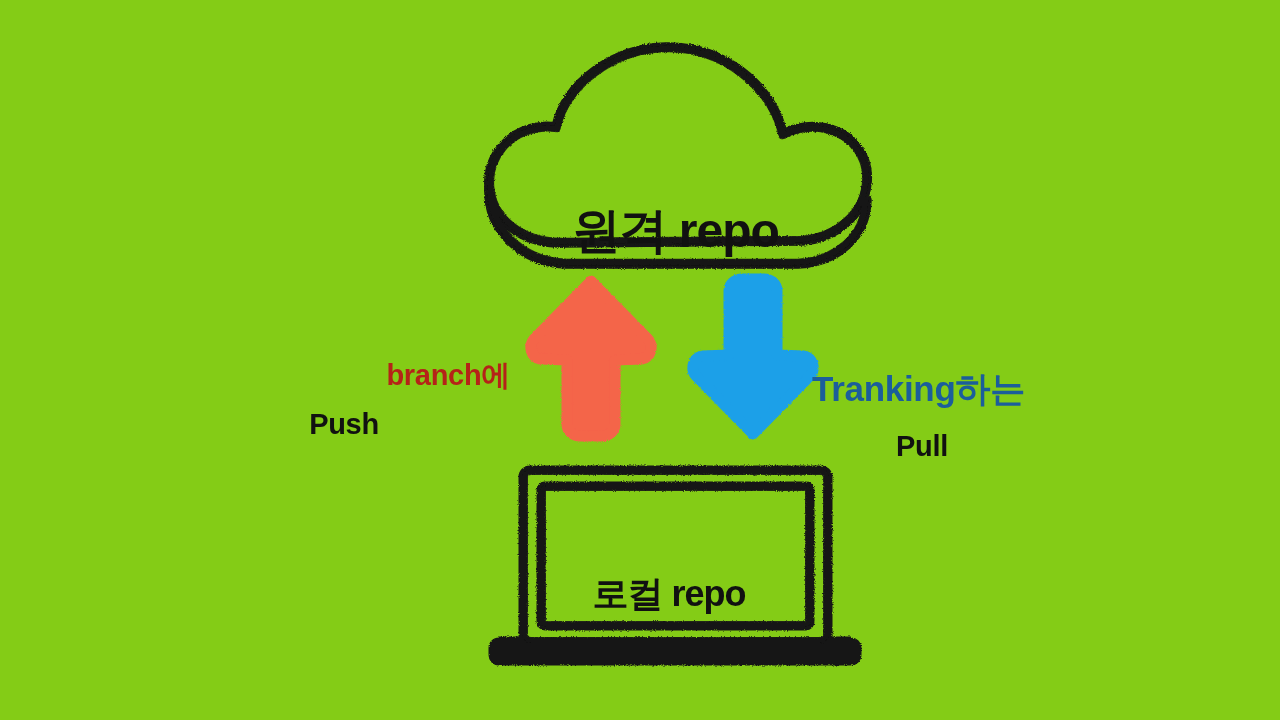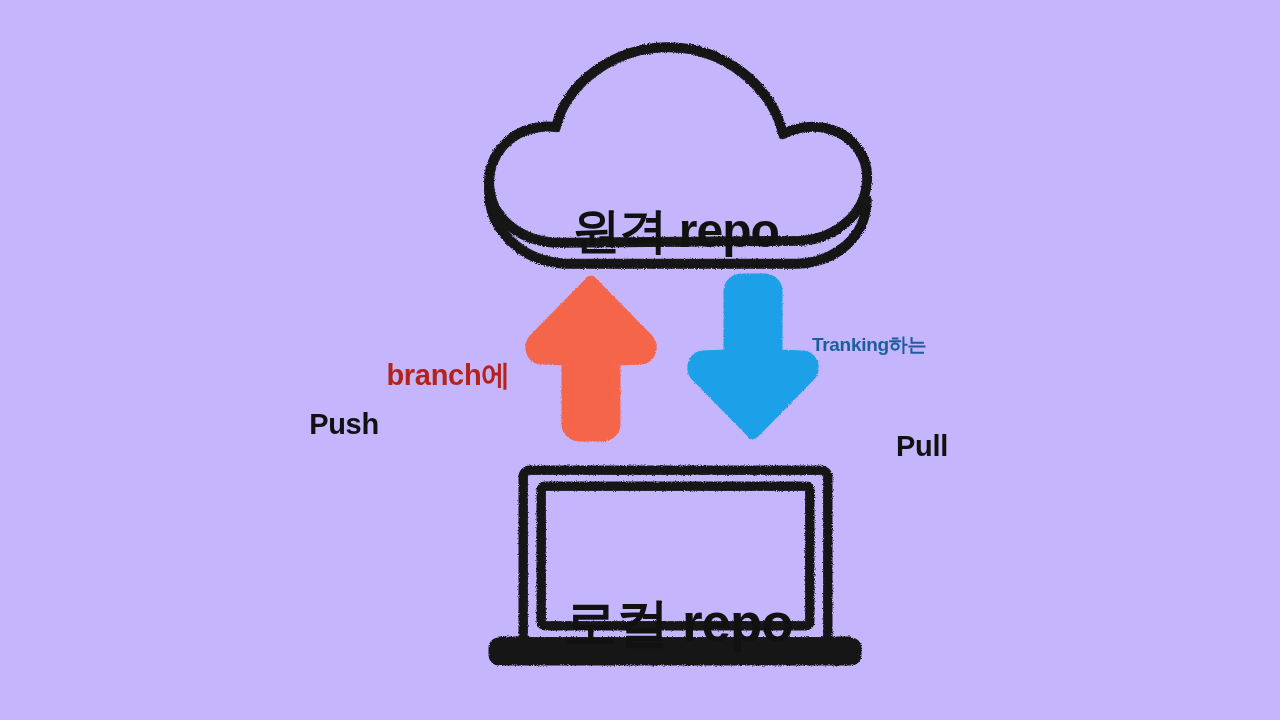--- a/index.html
+++ b/index.html
@@ -48,21 +48,21 @@
   #remote-repo-label .inner {
     position: relative;
     left: 11px;
   }
 
   #local-repo-label {
     left: 0;
     top: 534px;
     width: 1280px;
     text-align: center;
-    font-size: 53px;
+    font-size: 36px;
     color: #111111;
     letter-spacing: -1px;
   }
   #local-repo-label .inner {
     position: relative;
     left: 11px;
   }
 
   #push-block {
     left: 200px;
@@ -81,40 +81,40 @@
     color: #111111;
     padding-right: 22px;
     box-sizing: border-box;
   }
 
   #pull-block {
     left: 812px;
     top: 291px;
     width: 320px;
     text-align: left;
-    font-size: 19px;
+    font-size: 35px;
     color: #1B5E9B;
   }
   #pull-word {
     left: 812px;
     top: 388px;
     width: 220px;
     text-align: center;
     font-size: 29px;
     color: #111111;
     padding-left: 0px;
     box-sizing: border-box;
   }
 
   .line2 { display: block; }
 </style>
 </head>
 <body>
 
-<div id="canvas" style="background: #c4b5fd;">
+<div id="canvas" style="background: #84cc16;">
 
   <svg class="layer" viewBox="0 0 1280 720" width="1280" height="720" xmlns="http://www.w3.org/2000/svg">
     <defs>
 
       <filter id="rough" x="-12%" y="-12%" width="124%" height="124%">
         <feTurbulence type="fractalNoise" baseFrequency="0.9" numOctaves="3" seed="7" result="noise"></feTurbulence>
         <feDisplacementMap in="SourceGraphic" in2="noise" scale="3.2" xChannelSelector="R" yChannelSelector="G"></feDisplacementMap>
       </filter>
       <filter id="rough2" x="-12%" y="-12%" width="124%" height="124%">
         <feTurbulence type="fractalNoise" baseFrequency="1.1" numOctaves="3" seed="21" result="noise2"></feTurbulence>

